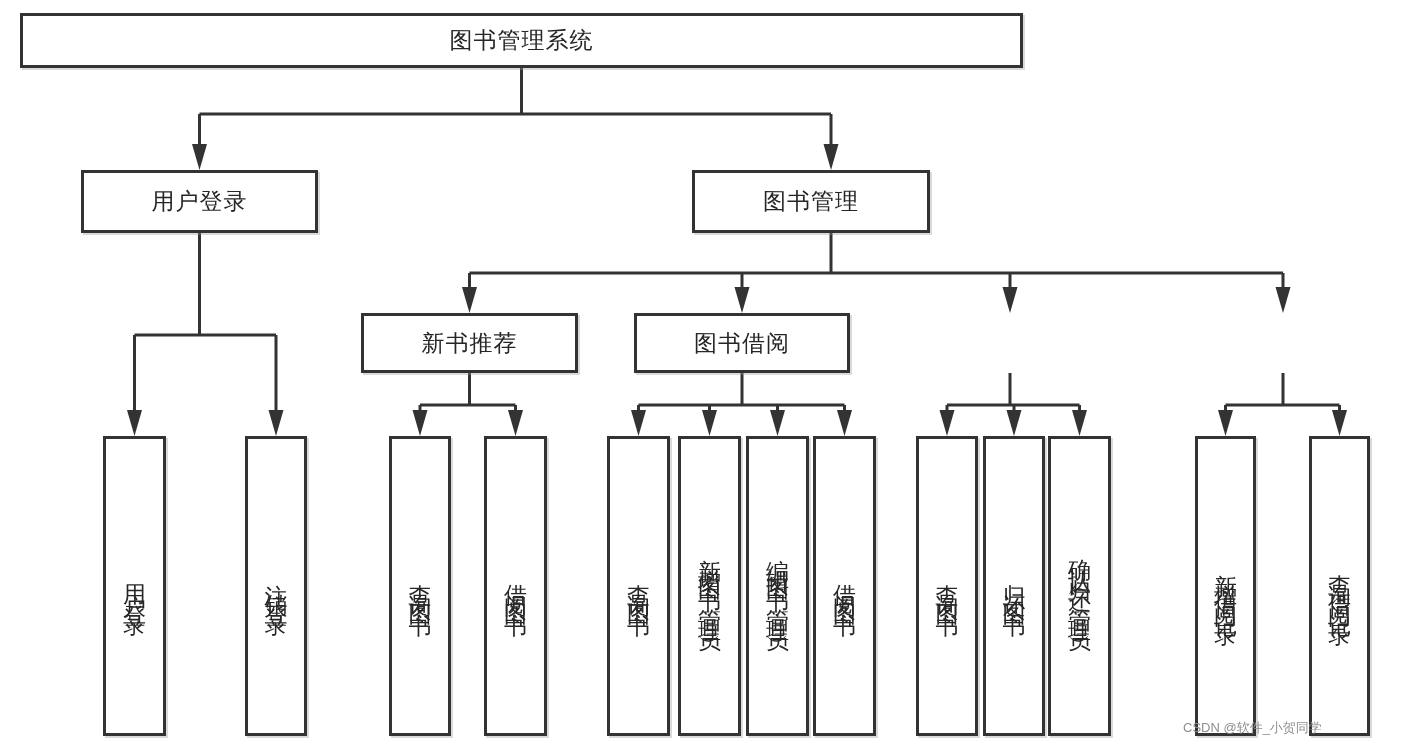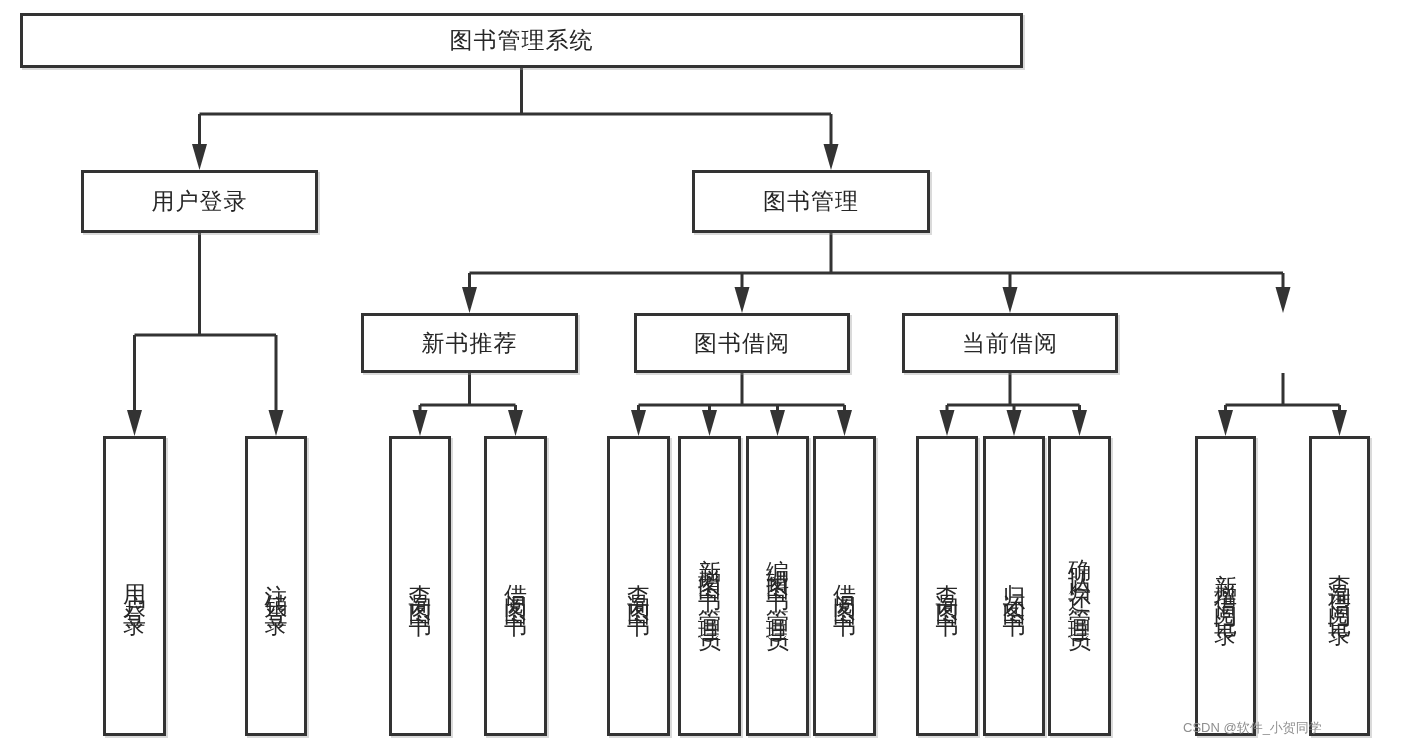--- a/index.html
+++ b/index.html
@@ -92,23 +92,20 @@
   <div class="node" style="left:692px;top:170px;width:238px;height:63px">
     <span>图书管理</span>
   </div>
 
   <div class="node" style="left:361px;top:313px;width:217px;height:60px">
     <span>新书推荐</span>
   </div>
   <div class="node" style="left:634px;top:313px;width:216px;height:60px">
     <span>图书借阅</span>
   </div>
-  <div class="node" style="left:902px;top:313px;width:216px;height:60px">
-    <span>当前借阅</span>
-  </div>
 
   <div class="node vnode" style="left:103px;top:436px;width:63px;height:300px">
     <span>用户登录</span>
   </div>
   <div class="node vnode" style="left:245px;top:436px;width:62px;height:300px">
     <span>注销登录</span>
   </div>
 
   <div class="node vnode" style="left:389px;top:436px;width:62px;height:300px">
     <span>查询图书</span>

